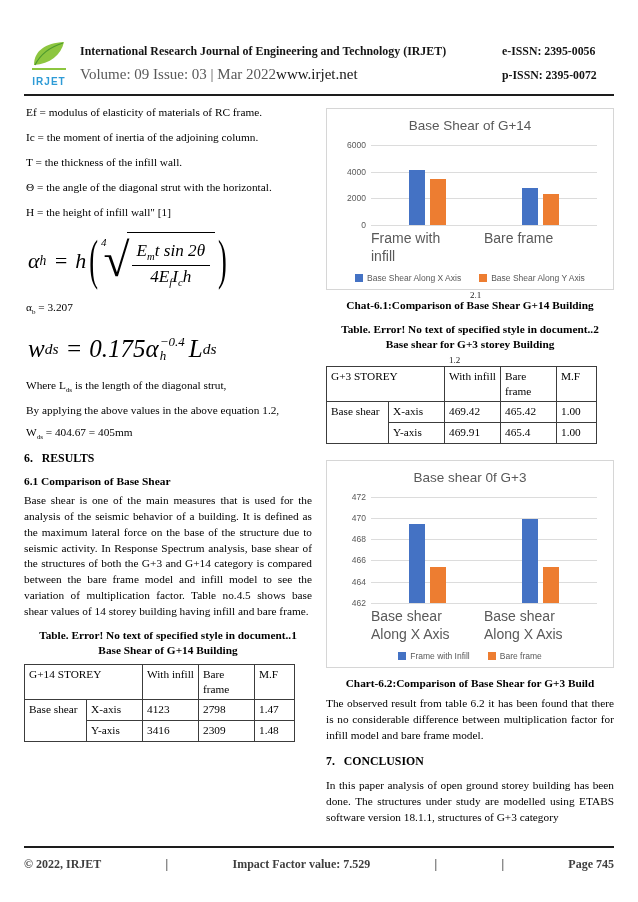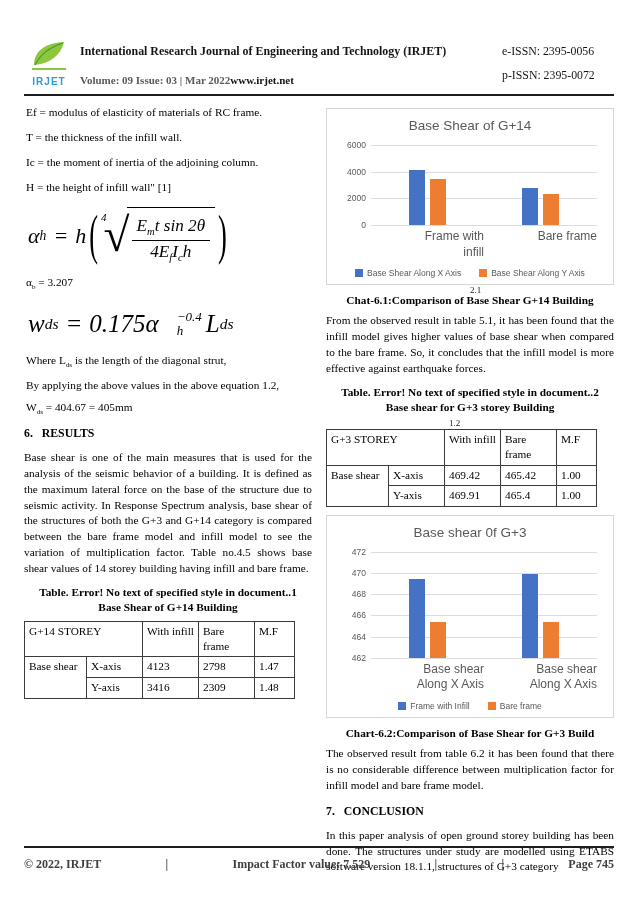--- a/index.html
+++ b/index.html
@@ -10,24 +10,24 @@
   }
   .page { padding:44px 24px 0 24px; }
 
   
   .hdr { display:flex; align-items:flex-start; }
   .logo { width:50px; display:flex; flex-direction:column; align-items:center; margin-top:-3px; }
   .logo-text { font-family:"Liberation Sans", sans-serif; font-weight:bold; font-size:10px;
     color:#2e9bd6; letter-spacing:1px; border-top:2px solid #8dc63f; padding-top:6px; margin-top:1px; }
   .hdr-mid { flex:1; padding-left:6px; min-width:0; }
   .hdr-title { font-weight:bold; font-size:11.9px; color:#141414; white-space:nowrap; }
-  .hdr-sub { display:flex; margin-top:15px; font-weight:bold; font-size:11px; }
+  .hdr-sub { display:flex; margin-top:7px; font-weight:normal; font-size:15px; }
   .vol { color:#595959; white-space:nowrap; }
   .web { flex:1; text-align:left; color:#141414; }
-  .hdr-right { width:112px; font-weight:normal; font-size:11.8px; color:#141414; text-align:left; }
+  .hdr-right { width:112px; font-weight:bold; font-size:11.8px; color:#141414; text-align:left; }
   .hdr-right div:first-child { margin-bottom:9px; }
   .rule { border-top:2px solid #1d1d1d; margin:7px 0 10px 0; }
 
   
   .columns { display:flex; gap:14px; }
   .col { width:50%; min-width:0; }
 
   .defline { font-size:11.3px; margin:0 0 13px 2px; }
   .body-line { font-size:11.3px; margin:0 0 10px 2px; }
   .para { font-size:11.3px; line-height:1.4; text-align:justify; margin:0 0 8px 0; }
@@ -46,21 +46,21 @@
   .paren { font-style:normal; display:inline-block; transform:scaleY(2.1); font-size:120%;
     margin:0 3px; font-weight:300; }
   .rootwrap { display:inline-flex; align-items:center; }
   .rootidx { font-size:50%; align-self:flex-start; margin-top:4px; margin-right:-3px; }
   .radical { font-style:normal; font-size:215%; line-height:0.75; margin-right:-3px; font-weight:300; }
   .radicand { border-top:1.5px solid #000; padding:3px 5px 0 5px; display:inline-block; }
   .frac { display:inline-flex; flex-direction:column; align-items:center; font-size:78%; line-height:1.15; }
   .frac .num { border-bottom:1.3px solid #000; padding:0 5px 1px 5px; white-space:nowrap; }
   .frac .den { padding-top:1px; white-space:nowrap; }
   .stack { display:inline-flex; flex-direction:column; font-size:52%; line-height:1.05;
-    vertical-align:middle; margin-left:18px; margin-right:4px; }
+    vertical-align:middle; margin-left:1px; margin-right:4px; }
   .stack .s-sup, .stack .s-sub { display:block; }
 
   
   .dtable { border-collapse:collapse; font-size:11.3px; margin:6px 0 8px 0; table-layout:fixed; }
   .dtable th, .dtable td { border:1px solid #3c3c3c; padding:2px 4px 3px 4px; text-align:left;
     font-weight:normal; vertical-align:top; line-height:1.3; }
   .th-rel { position:relative; }
   .artifact { position:absolute; font-size:9px; font-weight:normal; color:#1a1a1a; font-style:normal; }
   .art-cap { top:-9px; left:50%; }
   .art-th { top:-12px; left:4px; }
@@ -70,21 +70,21 @@
     font-family:"Liberation Sans", sans-serif; margin:2px 0 8px 0; }
   .chart-title { text-align:center; color:#595959; font-size:13.5px; margin-bottom:12px; }
   .plot-area { position:relative; margin:0 8px 0 36px; }
   .gridline { position:absolute; left:0; right:0; height:1px; background:#dcdcdc; }
   .ytick { position:absolute; right:100%; padding-right:5px; transform:translateY(-50%);
     font-size:8.5px; color:#595959; white-space:nowrap; }
   .groups { position:absolute; left:0; right:0; top:0; bottom:0; display:flex; }
   .group { flex:1; display:flex; align-items:flex-end; justify-content:center; gap:5px; }
   .bar { width:16px; }
   .cat-row { display:flex; margin:4px 8px 0 36px; }
-  .cat { flex:1; text-align:right; font-size:12px; color:#595959; white-space:pre-line; line-height:1.3; }
+  .cat { flex:1; text-align:left; font-size:14px; color:#595959; white-space:pre-line; line-height:1.3; }
   .legend { display:flex; justify-content:center; align-items:center; gap:18px; margin-top:8px;
     font-size:8.5px; color:#595959; }
   .legend-item { display:inline-flex; align-items:center; }
   .legend-item .sq { width:8px; height:8px; display:inline-block; margin-right:4px; }
 
   
   .footer { position:absolute; left:24px; right:24px; bottom:30px; }
   .footer-rule { border-top:2px solid #1d1d1d; margin-bottom:9px; }
   .footer-row { display:flex; justify-content:space-between; font-weight:bold; font-size:12px;
     color:#3f3f3f; }
@@ -113,22 +113,23 @@
       <div>e-ISSN: 2395-0056</div>
       <div>p-ISSN: 2395-0072</div>
     </div>
   </div>
   <div class="rule"></div>
 
   <div class="columns">
 
     <div class="col">
       <p class="defline">Ef = modulus of elasticity of materials of RC frame.</p>
+      <p class="defline">Ic = the moment of inertia of the adjoining column.</p>
       <p class="defline">T = the thickness of the infill wall.</p>
-      <p class="defline">Ic = the moment of inertia of the adjoining column.</p>
+      <p class="defline">Θ = the angle of the diagonal strut with the horizontal.</p>
       <p class="defline">H = the height of infill wall" [1]</p>
 
       <div class="formula f1">
         <span>α</span>
           <sub>h</sub>
         <span class="op">=</span>
         <span>h</span>
         <span class="paren">(</span>
         <span class="rootwrap">
           <sup class="rootidx">4</sup>
@@ -155,20 +156,21 @@
           </span>
         <span>L</span>
           <sub>ds</sub>
       </div>
 
       <p class="body-line"><span>Where L</span><sub>ds</sub><span> is the length of the diagonal strut,</span></p>
       <p class="body-line">By applying the above values in the above equation 1.2,</p>
       <p class="body-line"><span>W</span><sub>ds</sub><span> = 404.67 = 405mm</span></p>
 
       <div class="h-num">6.&nbsp;&nbsp;&nbsp;RESULTS</div>
+      <div class="h-sub">6.1 Comparison of Base Shear</div>
       <p class="para">Base shear is one of the main measures that is used for the analysis of the seismic behavior of a building. It is defined as the maximum lateral force on the base of the structure due to seismic activity. In Response Spectrum analysis, base shear of the structures of both the G+3 and G+14 category is compared between the bare frame model and infill model to see the variation of multiplication factor. Table no.4.5 shows base shear values of 14 storey building having infill and bare frame.</p>
 
       <div class="caption">
         <div>Table. Error! No text of specified style in document..1</div>
         <div>Base Shear of G+14 Building</div>
       </div>
 
       <table class="dtable">
         <colgroup>
             <col style="width:62px">
@@ -240,21 +242,20 @@
               <span>Base Shear Along Y Axis</span>
             </span>
           </div>
       </div>
 
       <div class="caption">
         <span class="artifact art-cap">2.1</span>
         <div>Chat-6.1:Comparison of Base Shear G+14 Building</div>
       </div>
 
-      <p class="para">From the observed result in table 5.1, it has been found that the infill model gives higher values of base shear when compared to the bare frame. So, it concludes that the infill model is more effective against earthquake forces.</p>
 
       <div class="caption">
         <div>Table. Error! No text of specified style in document..2</div>
         <div>Base shear for G+3 storey Building</div>
       </div>
 
       <table class="dtable" style="margin-top:14px">
         <colgroup>
             <col style="width:62px">
             <col style="width:56px">
@@ -281,21 +282,21 @@
         </tr>
         <tr>
           <td>Y-axis</td>
           <td>469.91</td>
           <td>465.4</td>
           <td>1.00</td>
         </tr>
       </tbody>
         </table>
 
-      <div class="chart-box" style="margin-top:8px">
+      <div class="chart-box" style="margin-top:16px">
         <div class="chart-title">Base shear  0f G+3</div>
         <div class="plot-area" style="height:106px">
             <div class="gridline" style="top: 100%;"></div>
             <div class="ytick" style="top: 100%;">462</div>
             <div class="gridline" style="top: 80%;"></div>
             <div class="ytick" style="top: 80%;">464</div>
             <div class="gridline" style="top: 60%;"></div>
             <div class="ytick" style="top: 60%;">466</div>
             <div class="gridline" style="top: 40%;"></div>
             <div class="ytick" style="top: 40%;">468</div>

